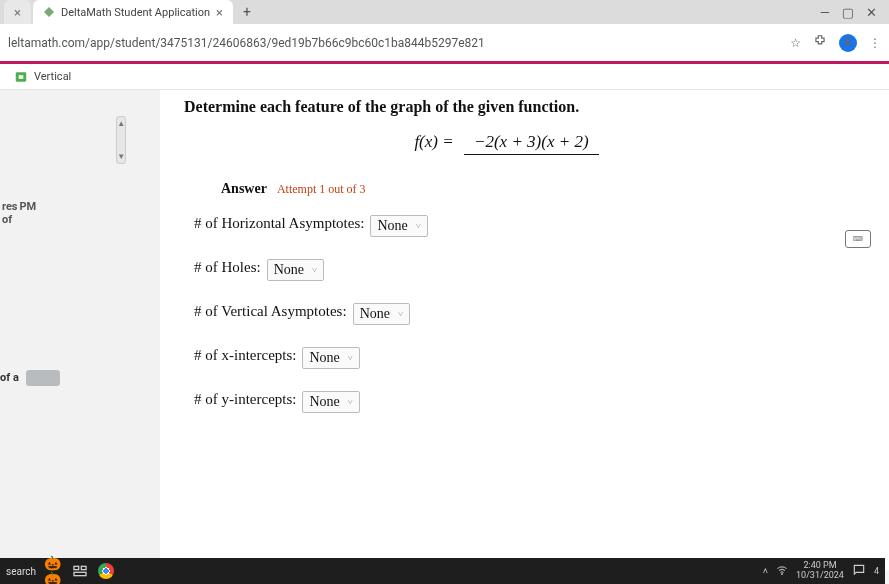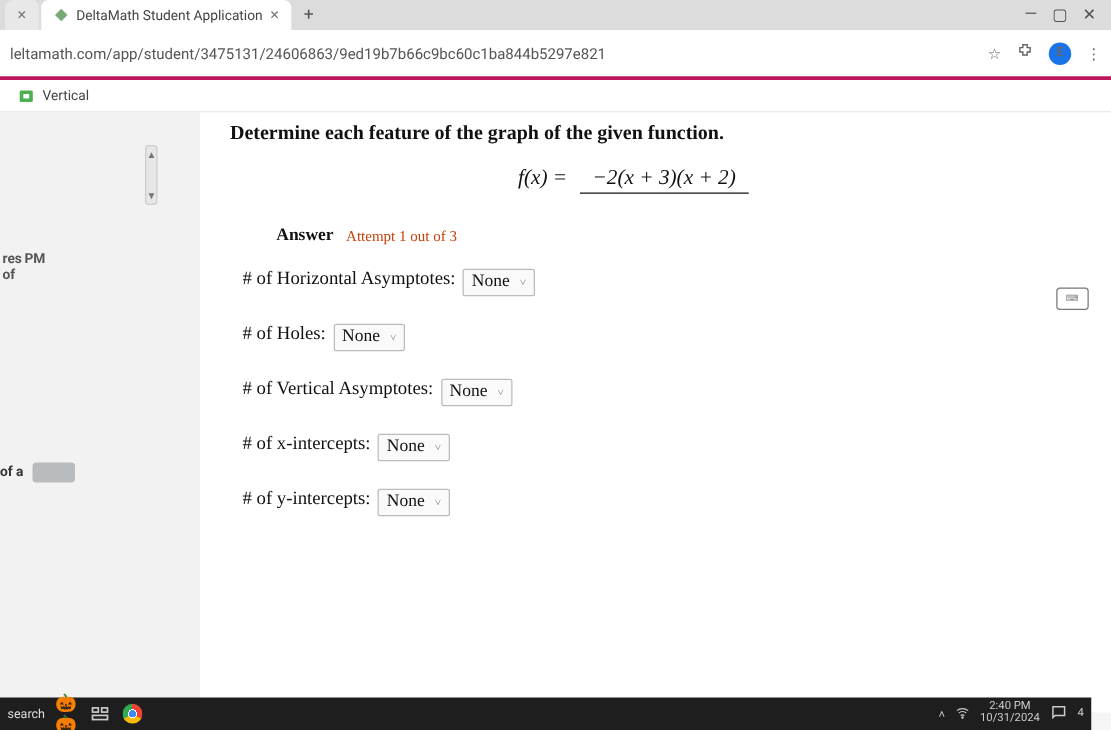--- a/index.html
+++ b/index.html
@@ -195,21 +195,21 @@
       font-family: Georgia, serif;
       display: inline-flex;
       align-items: center;
       gap: 8px;
       border-radius: 2px;
       cursor: pointer;
     }
     .select-stub .chev { font-size: 9px; color: #888; }
     .taskbar {
       position: absolute;
-      bottom: 0; left: 0; right: 16px;
+      bottom: 0; left: 0; right: 4px;
       height: 26px;
       background: #1e1e1e;
       display: flex;
       align-items: center;
       color: #ddd;
       font-size: 10px;
       padding: 0 6px;
     }
     .taskbar .search-lbl { margin-right: 8px; }
     .taskbar .task-icons { display: flex; gap: 6px; align-items: center; }

